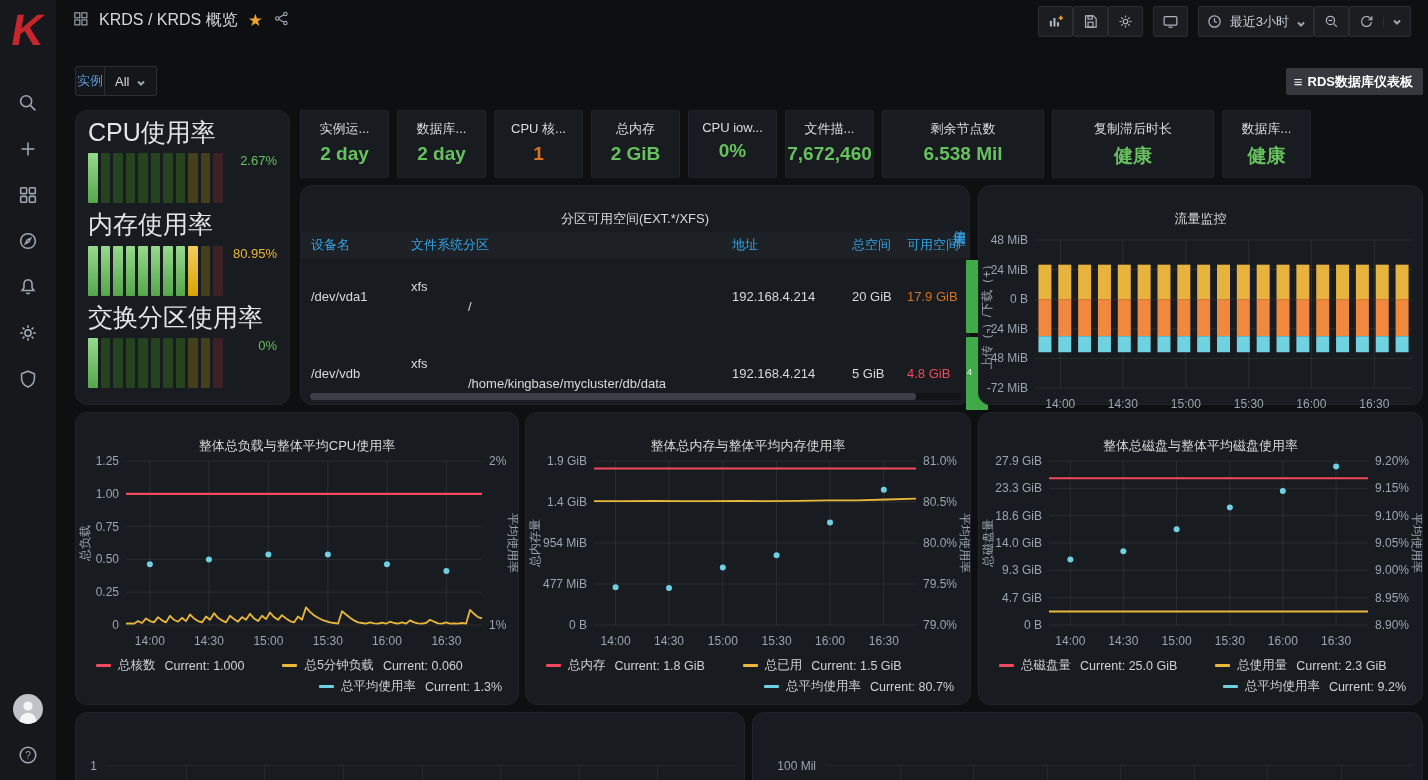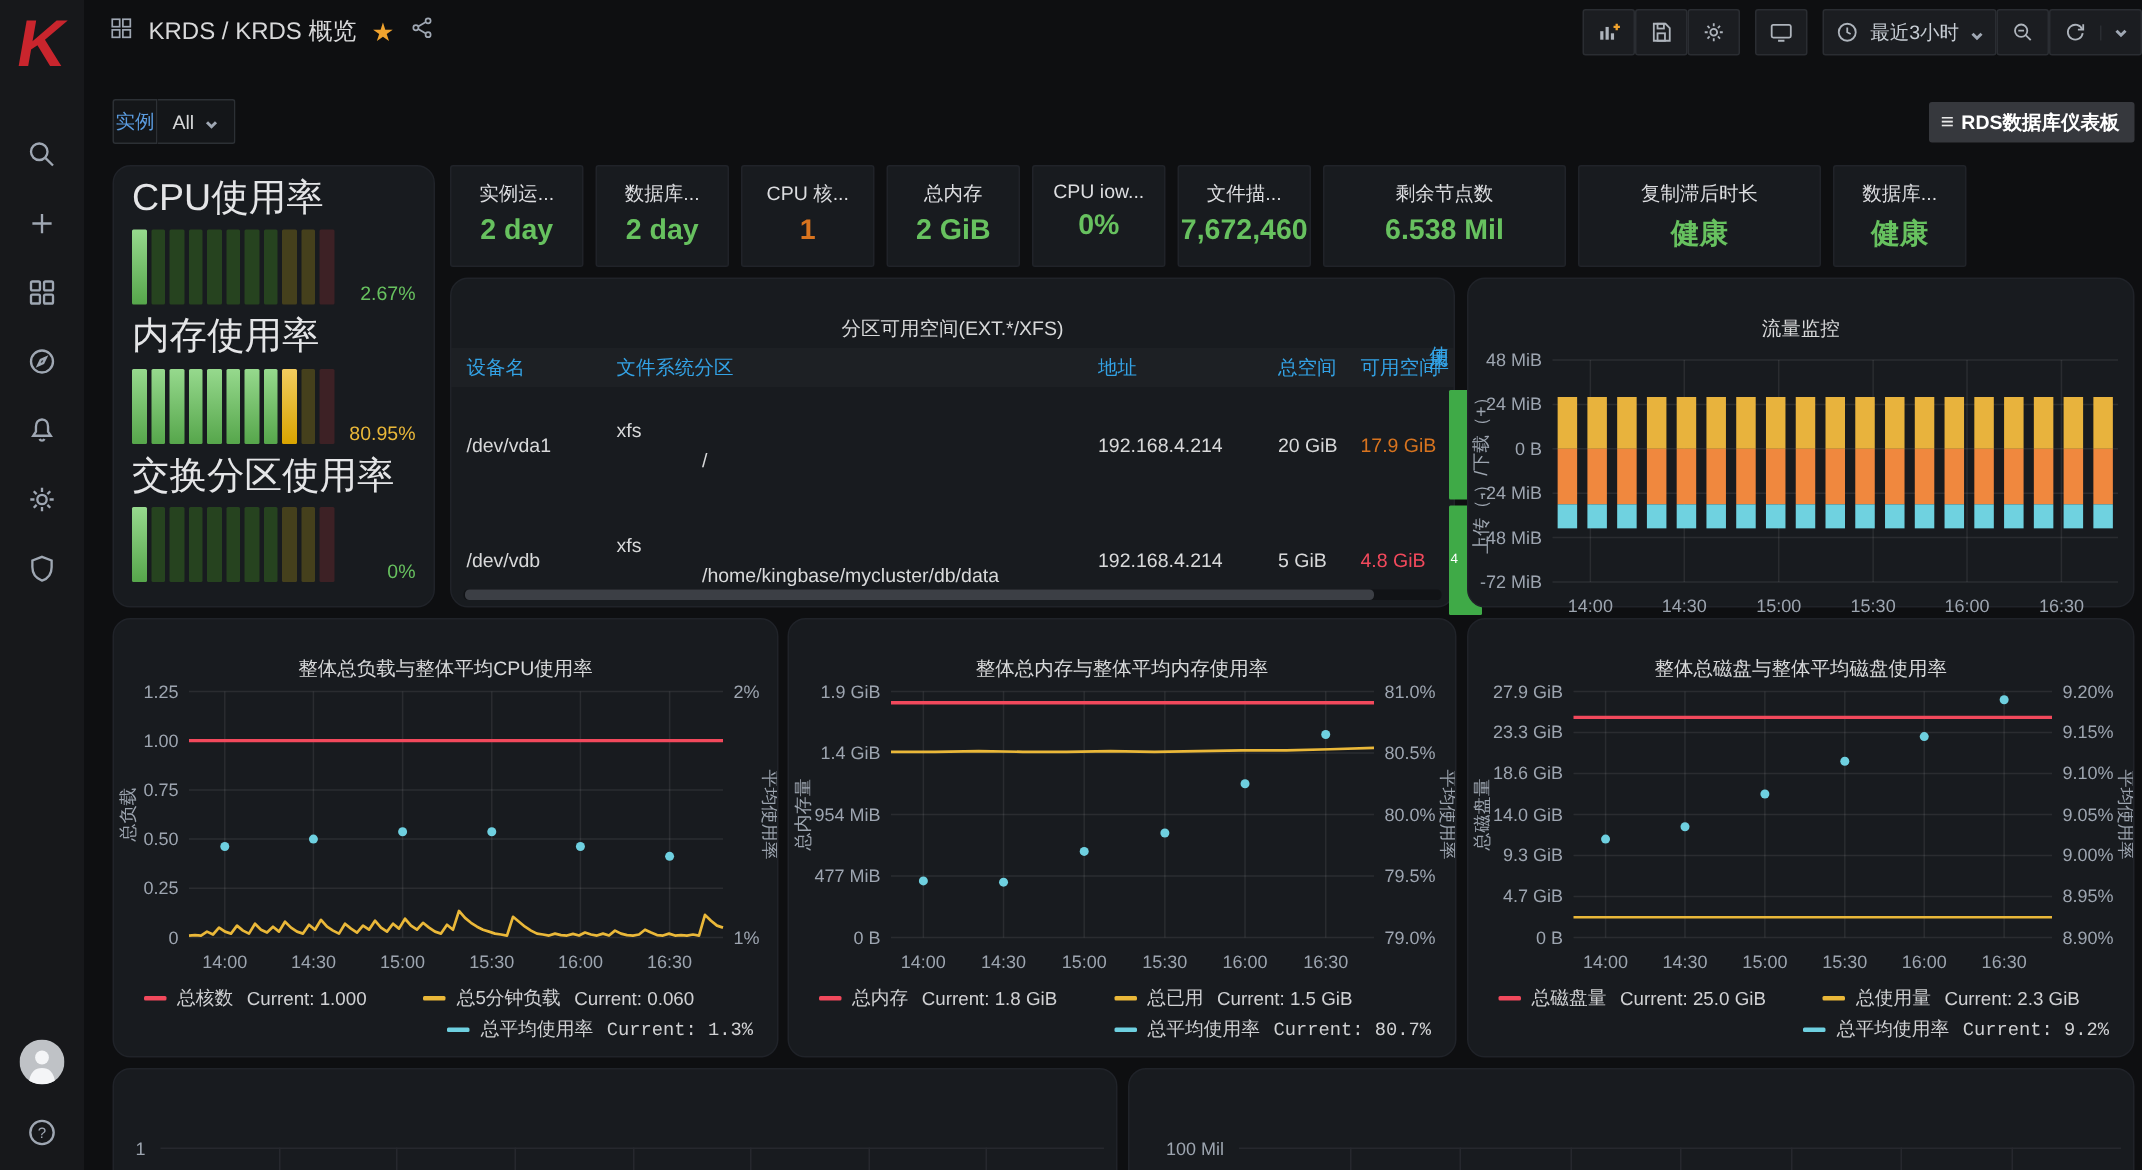--- a/index.html
+++ b/index.html
@@ -15,21 +15,21 @@
   .side-icon { width:22px; height:22px; color:#9fa7b3; cursor:pointer; }
   .side-icon svg { width:22px; height:22px; stroke:#9fa7b3; fill:none; stroke-width:1.7; }
   .side-bottom { position:absolute; bottom:14px; display:flex; flex-direction:column; align-items:center; gap:16px; }
 
   
   .breadcrumb { position:absolute; left:72px; top:10px; display:flex; align-items:center; gap:10px; z-index:5; }
   .breadcrumb .bc-title { font-size:16px; color:#d8d9da; }
   .bc-grid svg, .share-icon svg { width:17px; height:17px; stroke:#9fa7b3; fill:none; stroke-width:1.6; }
   .star { color:#f0a32e; font-size:17px; line-height:1; cursor:pointer; }
 
-  .toolbar { position:absolute; right:0; top:6px; display:flex; align-items:center; gap:0; z-index:5; }
+  .toolbar { position:absolute; right:17px; top:6px; display:flex; align-items:center; gap:0; z-index:5; }
   .tbtn { height:31px; min-width:35px; background:#1b1d21; border:1px solid #2a2d32; border-radius:2px; display:flex; align-items:center; justify-content:center; color:#aeb4bc; cursor:pointer; padding:0 7px; }
   .tbtn svg { width:17px; height:17px; stroke:#aeb4bc; fill:none; stroke-width:1.7; }
   .tbtn.time { gap:7px; font-size:13px; color:#c7cdd4; }
   .tbtn.split { padding:0; }
   .tbtn.split .seg { padding:0 8px; height:100%; display:flex; align-items:center; }
   .tbtn.split .seg + .seg { border-left:1px solid #2a2d32; }
   .tgap { width:10px; }
 
   
   .var-ctrl { position:absolute; left:75px; top:66px; height:30px; display:flex; z-index:5; }
@@ -41,21 +41,21 @@
   .links-btn .bars { font-size:15px; color:#e8e8e8; }
 
   
   .panel { position:absolute; background:#181b1f; border:1px solid #202329; border-radius:12px; }
   .panel-title { text-align:center; font-size:13px; font-weight:500; color:#d8d9da; padding-top:24px; white-space:nowrap; cursor:pointer; }
 
   
   #gauges-panel { left:75px; top:110px; width:215px; height:295px; padding:6px 12px; }
   .gauge { margin-bottom:6px; }
   .gauge-title { font-size:25px; color:#e4e5e7; line-height:1.25; white-space:nowrap; }
-  .gauge-row { display:flex; align-items:flex-end; margin-top:5px; }
+  .gauge-row { display:flex; align-items:flex-start; margin-top:5px; }
   .gauge-cells { display:flex; gap:3px; flex:1; height:50px; }
   .gcell { flex:1; border-radius:1px; }
   .gauge-val { width:54px; text-align:right; font-size:13px; }
 
   
   #stats-row { position:absolute; left:300px; top:110px; width:1123px; height:68px; display:flex; gap:8px; }
   .stat { width:89px; height:68px; background:#181b1f; border:1px solid #202329; border-radius:2px; text-align:center; }
   .stat.wide { width:162px; }
   .stat-title { font-size:13px; color:#dcdde0; margin-top:9px; white-space:nowrap; overflow:hidden; }
   .stat-value { font-size:19px; font-weight:700; margin-top:5px; }
@@ -75,21 +75,21 @@
   .tbl-scroll .thumb { position:absolute; left:1px; top:0; height:7px; width:93%; background:#3c3f45; border-radius:3px; cursor:pointer; }
 
   
   #traffic-panel { left:978px; top:185px; width:445px; height:220px; }
   .chart-panel { top:412px; height:293px; }
   #chart-panel-1 { left:75px;  width:444px; }
   #chart-panel-2 { left:525px; width:446px; }
   #chart-panel-3 { left:978px; width:445px; }
   .chart-svg { display:block; cursor:crosshair; }
   .legend-row { display:flex; gap:38px; padding-left:20px; font-size:12.5px; color:#d0d1d3; height:21px; align-items:center; }
-  .legend-row.right { justify-content:flex-end; padding-right:16px; gap:0;font-family:Liberation Mono, monospace; }
+  .legend-row.right { justify-content:flex-end; padding-right:16px; gap:0; }
   .legend-item { display:flex; align-items:center; gap:7px; cursor:pointer; white-space:nowrap; }
   .legend-dash { width:15px; height:3px; border-radius:1px; }
   .legend-item .cur { margin-left:2px; }
 
   
   .bottom-panel { top:712px; height:110px; }
   #qps-panel { left:75px; width:670px; }
   #dml-panel { left:752px; width:671px; }
   .mini-plot { position:absolute; left:0; right:0; top:30px; bottom:0; }
   .mini-tick { position:absolute; font-size:12px; color:#9da5b0; top:16px; }

